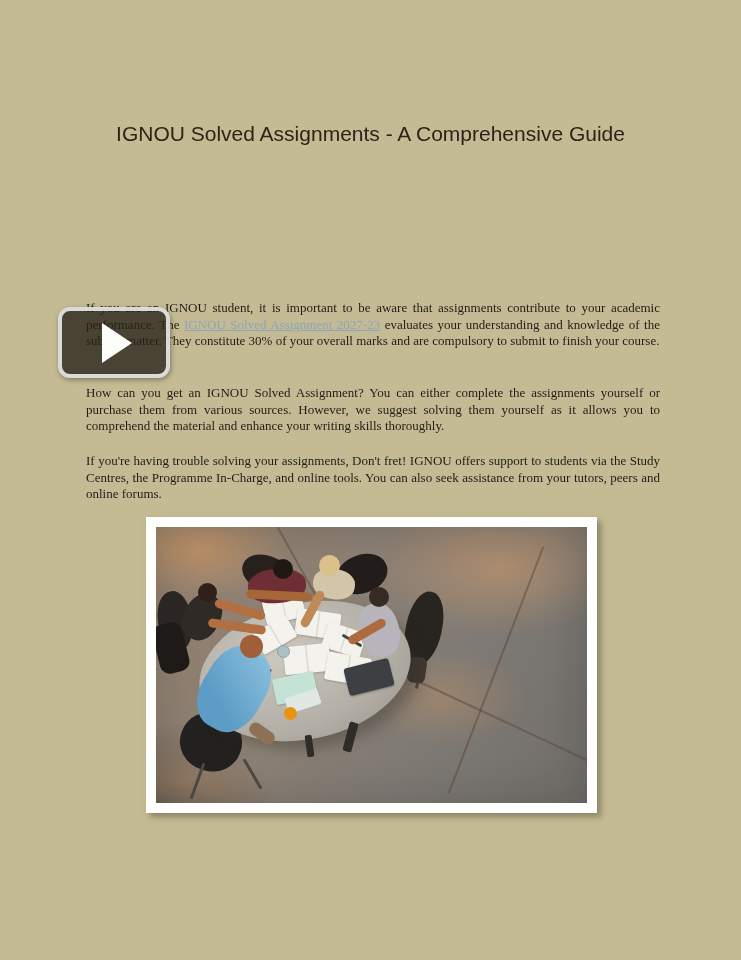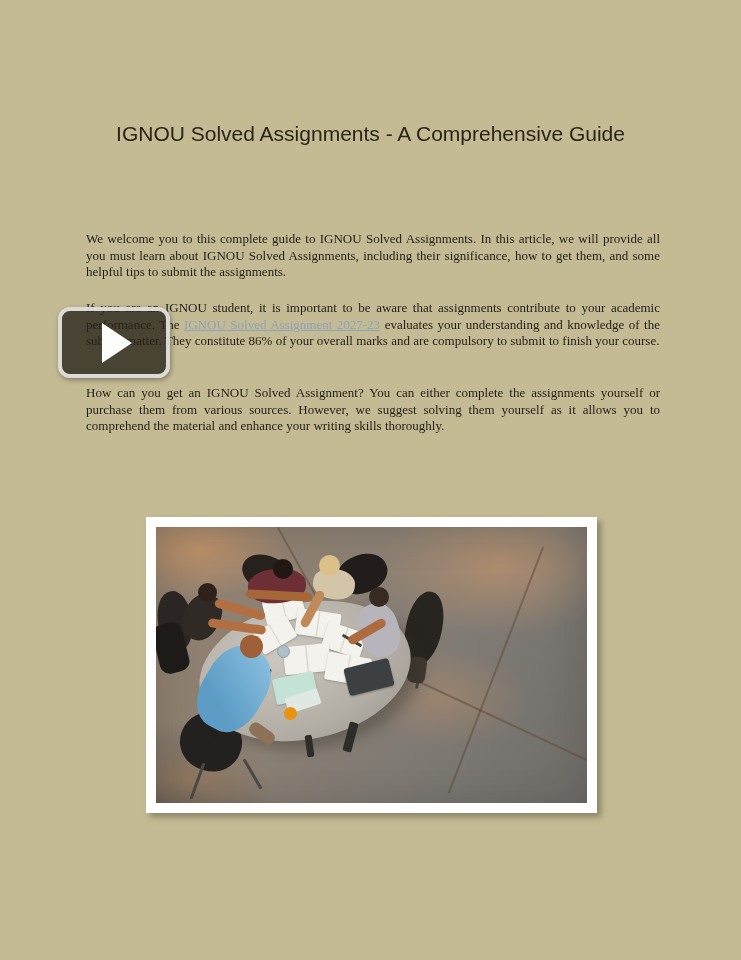--- a/index.html
+++ b/index.html
@@ -143,26 +143,26 @@
 </style>
 </head>
 <body>
 
 <div class="page">
 
   <h1 class="title">
       <span class="title-line">IGNOU Solved Assignments - A Comprehensive Guide</span>
     </h1>
 
-  <p class="para p1">We welcome you to this complete guide to IGNOU Solved Assignments. In this article, we will provide all you must learn about IGNOU Solved Assignments, including their significance, how to get them, and some helpful tips to submit the assignments.</p>
-
-  <p class="para p2"><span>If you are an IGNOU student, it is important to be aware that assignments contribute to your academic performance. The </span><a class="link">IGNOU Solved Assignment 2027-23</a><span> evaluates your understanding and knowledge of the subject matter. They constitute 86% of your overall marks and are compulsory to submit to finish your course.</span></p>
+
+  <p class="para p2"><span>If you are an IGNOU student, it is important to be aware that assignments contribute to your academic performance. The </span><a class="link">IGNOU Solved Assignment 2027-23</a><span> evaluates your understanding and knowledge of the subject matter. They constitute 30% of your overall marks and are compulsory to submit to finish your course.</span></p>
 
   <p class="para p3">How can you get an IGNOU Solved Assignment? You can either complete the assignments yourself or purchase them from various sources. However, we suggest solving them yourself as it allows you to comprehend the material and enhance your writing skills thoroughly.</p>
 
+  <p class="para p4">If you're having trouble solving your assignments, Don't fret! IGNOU offers support to students via the Study Centres, the Programme In-Charge, and online tools. You can also seek assistance from your tutors, peers and online forums.</p>
 
   <button class="play-overlay">
     <span class="play-triangle"></span>
   </button>
 
   <div class="photo-frame">
     <div class="photo">
       <div class="scene-el joint j1"></div>
       <div class="scene-el joint j2"></div>
       <div class="scene-el joint j3"></div>

